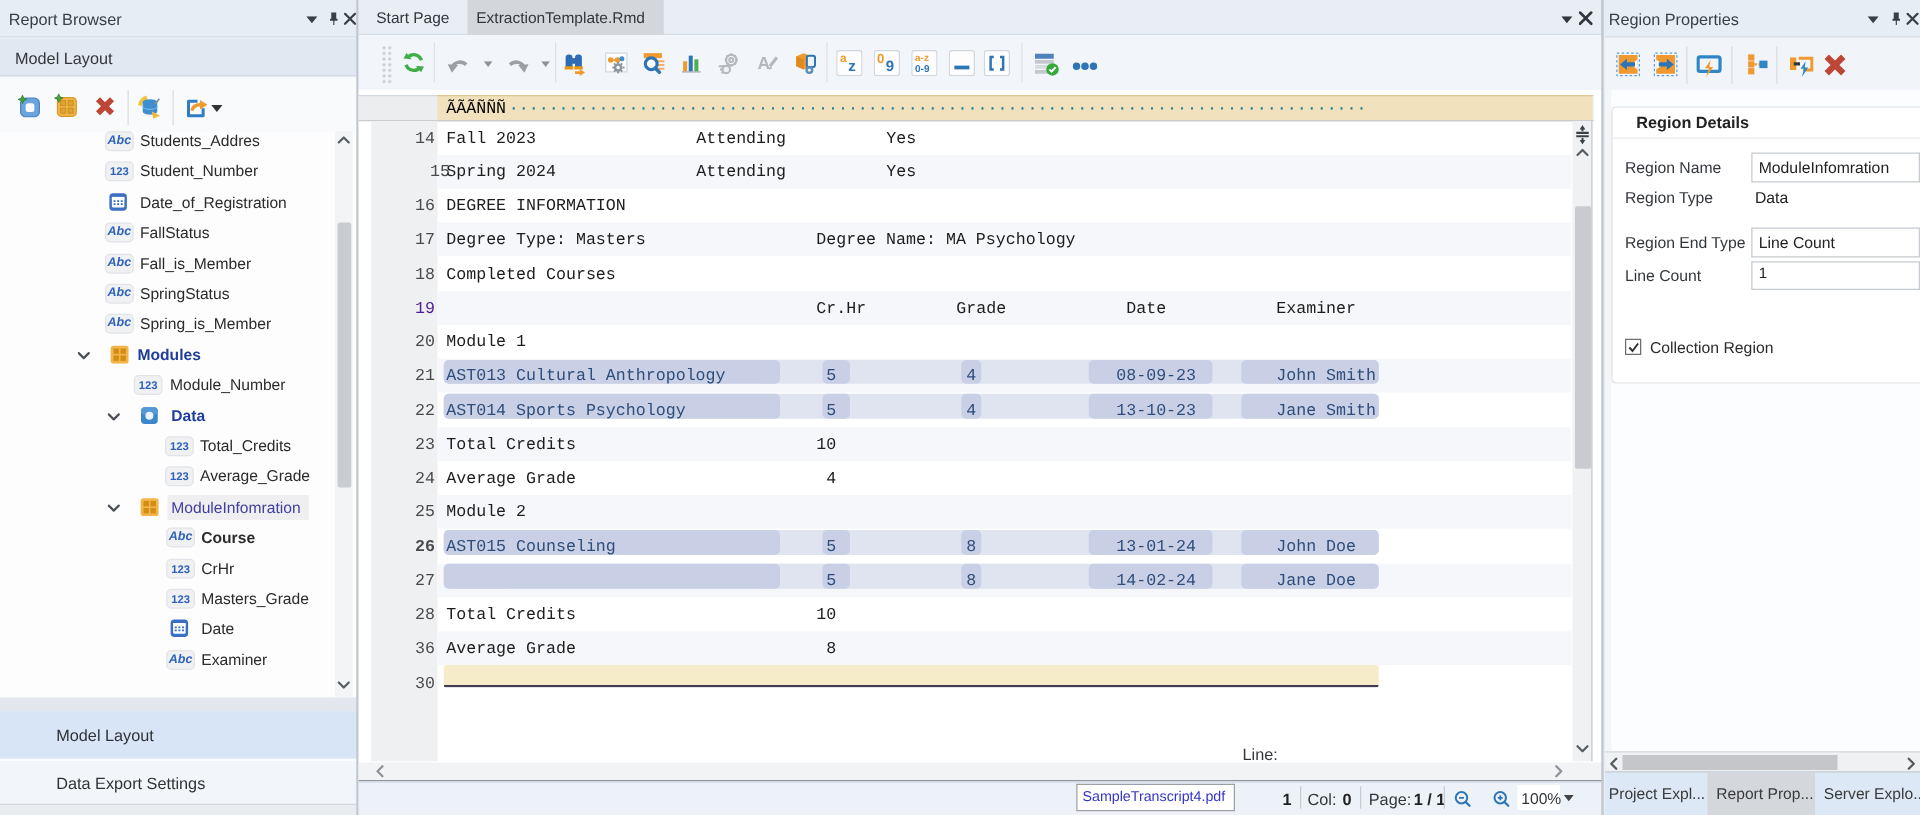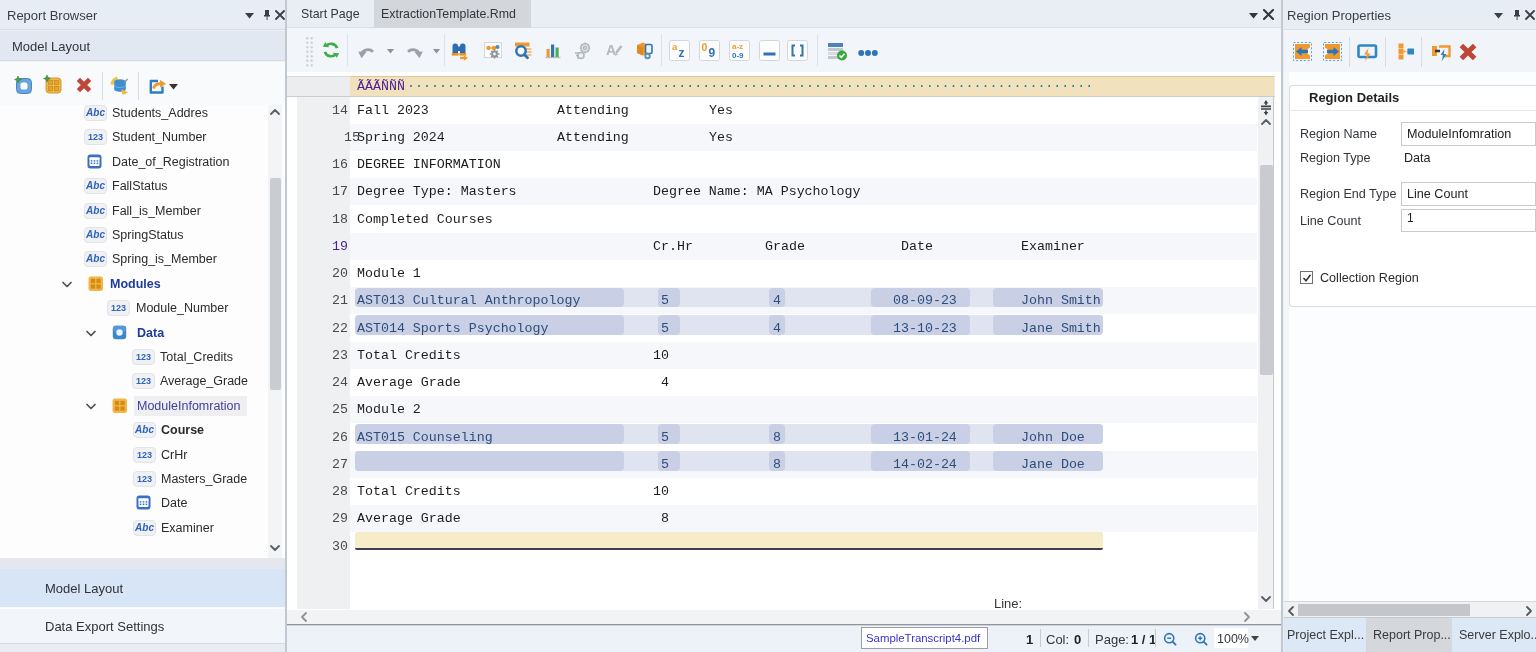--- a/index.html
+++ b/index.html
@@ -294,21 +294,21 @@
       <path d="M12.5 14.5 l1.8 1.8 l3.2-3.6" stroke="#fff" stroke-width="1.6" fill="none"></path>
     </svg>
 <svg style="position:absolute;left:858.0px;top:48.0px" width="20" height="10" viewBox="0 0 20 10">
       <circle cx="3.2" cy="5" r="3" fill="#2e75b6"></circle>
       <circle cx="10" cy="5" r="3" fill="#2e75b6"></circle>
       <circle cx="16.8" cy="5" r="3" fill="#2e75b6"></circle>
     </svg>
 <div style="position:absolute;left:287.0px;top:72.0px;width:996.0px;height:553.0px;background:#fff;"></div>
 <div style="position:absolute;left:287.0px;top:76.0px;width:988.0px;height:21.0px;background:#ecedef;border-top:1px solid #d4d8dd;border-bottom:1px solid #c9cdd2;"></div>
 <div style="position:absolute;left:350.0px;top:76.0px;width:924.0px;height:21.0px;background:#f2e1bd;border-top:1px solid #dcc795;border-bottom:1px solid #c9cdd2;"></div>
-<div class="mt" style="left:357.0px;top:76.50px;height:20px;line-height:20px;font-size:13.3px;color:#4c1d95;font-weight:400;">ÃÃÃÑÑÑ</div>
+<div class="mt" style="left:357.0px;top:76.50px;height:20px;line-height:20px;font-size:13.3px;color:#000000;font-weight:400;">ÃÃÃÑÑÑ</div>
 <div class="mt" style="left:407.0px;top:76.50px;height:20px;line-height:20px;font-size:13.3px;color:#1c7f93;font-weight:400;">······················································································</div>
 <div style="position:absolute;left:297.0px;top:97.0px;width:53.0px;height:512.0px;background:#eff0f2;"></div>
 <div style="position:absolute;left:350.0px;top:123.8px;width:907.0px;height:27.2px;background:#f5f7fa;"></div>
 <div style="position:absolute;left:350.0px;top:178.2px;width:907.0px;height:27.2px;background:#f5f7fa;"></div>
 <div style="position:absolute;left:350.0px;top:232.8px;width:907.0px;height:27.2px;background:#f5f7fa;"></div>
 <div style="position:absolute;left:350.0px;top:287.2px;width:907.0px;height:27.2px;background:#f5f7fa;"></div>
 <div style="position:absolute;left:350.0px;top:341.8px;width:907.0px;height:27.2px;background:#f5f7fa;"></div>
 <div style="position:absolute;left:350.0px;top:396.2px;width:907.0px;height:27.2px;background:#f5f7fa;"></div>
 <div style="position:absolute;left:350.0px;top:450.8px;width:907.0px;height:27.2px;background:#f5f7fa;"></div>
 <div style="position:absolute;left:350.0px;top:505.2px;width:907.0px;height:27.2px;background:#f5f7fa;"></div>
@@ -372,35 +372,35 @@
 <div class="mt" style="left:893.0px;top:314.50px;height:27.25px;line-height:27.25px;font-size:13.3px;color:#2e4d7b;font-weight:400;">13-10-23</div>
 <div class="mt" style="left:1021.0px;top:314.50px;height:27.25px;line-height:27.25px;font-size:13.3px;color:#2e4d7b;font-weight:400;">Jane Smith</div>
 <div class="mt" style="left:0.0px;top:341.75px;height:27.25px;line-height:27.25px;font-size:13.3px;color:#4a4a4a;font-weight:400;width:348px;text-align:right;">23</div>
 <div class="mt" style="left:357.0px;top:341.75px;height:27.25px;line-height:27.25px;font-size:13.3px;color:#1d1d1d;font-weight:400;">Total Credits</div>
 <div class="mt" style="left:653.0px;top:341.75px;height:27.25px;line-height:27.25px;font-size:13.3px;color:#1d1d1d;font-weight:400;">10</div>
 <div class="mt" style="left:0.0px;top:369.00px;height:27.25px;line-height:27.25px;font-size:13.3px;color:#4a4a4a;font-weight:400;width:348px;text-align:right;">24</div>
 <div class="mt" style="left:357.0px;top:369.00px;height:27.25px;line-height:27.25px;font-size:13.3px;color:#1d1d1d;font-weight:400;">Average Grade</div>
 <div class="mt" style="left:661.0px;top:369.00px;height:27.25px;line-height:27.25px;font-size:13.3px;color:#1d1d1d;font-weight:400;">4</div>
 <div class="mt" style="left:0.0px;top:396.25px;height:27.25px;line-height:27.25px;font-size:13.3px;color:#4a4a4a;font-weight:400;width:348px;text-align:right;">25</div>
 <div class="mt" style="left:357.0px;top:396.25px;height:27.25px;line-height:27.25px;font-size:13.3px;color:#1d1d1d;font-weight:400;">Module 2</div>
-<div class="mt" style="left:0.0px;top:423.50px;height:27.25px;line-height:27.25px;font-size:13.3px;color:#4a4a4a;font-weight:400;width:348px;text-align:right;">26</div>
+<div class="mt" style="left:0.0px;top:423.50px;height:27.25px;line-height:27.25px;font-size:13.3px;color:#4a4a4a;font-weight:700;width:348px;text-align:right;">26</div>
 <div class="mt" style="left:357.0px;top:423.50px;height:27.25px;line-height:27.25px;font-size:13.3px;color:#2e4d7b;font-weight:400;">AST015 Counseling</div>
 <div class="mt" style="left:661.0px;top:423.50px;height:27.25px;line-height:27.25px;font-size:13.3px;color:#2e4d7b;font-weight:400;">5</div>
 <div class="mt" style="left:773.0px;top:423.50px;height:27.25px;line-height:27.25px;font-size:13.3px;color:#2e4d7b;font-weight:400;">8</div>
 <div class="mt" style="left:893.0px;top:423.50px;height:27.25px;line-height:27.25px;font-size:13.3px;color:#2e4d7b;font-weight:400;">13-01-24</div>
 <div class="mt" style="left:1021.0px;top:423.50px;height:27.25px;line-height:27.25px;font-size:13.3px;color:#2e4d7b;font-weight:400;">John Doe</div>
 <div class="mt" style="left:0.0px;top:450.75px;height:27.25px;line-height:27.25px;font-size:13.3px;color:#4a4a4a;font-weight:400;width:348px;text-align:right;">27</div>
 <div class="mt" style="left:661.0px;top:450.75px;height:27.25px;line-height:27.25px;font-size:13.3px;color:#2e4d7b;font-weight:400;">5</div>
 <div class="mt" style="left:773.0px;top:450.75px;height:27.25px;line-height:27.25px;font-size:13.3px;color:#2e4d7b;font-weight:400;">8</div>
 <div class="mt" style="left:893.0px;top:450.75px;height:27.25px;line-height:27.25px;font-size:13.3px;color:#2e4d7b;font-weight:400;">14-02-24</div>
 <div class="mt" style="left:1021.0px;top:450.75px;height:27.25px;line-height:27.25px;font-size:13.3px;color:#2e4d7b;font-weight:400;">Jane Doe</div>
 <div class="mt" style="left:0.0px;top:478.00px;height:27.25px;line-height:27.25px;font-size:13.3px;color:#4a4a4a;font-weight:400;width:348px;text-align:right;">28</div>
 <div class="mt" style="left:357.0px;top:478.00px;height:27.25px;line-height:27.25px;font-size:13.3px;color:#1d1d1d;font-weight:400;">Total Credits</div>
 <div class="mt" style="left:653.0px;top:478.00px;height:27.25px;line-height:27.25px;font-size:13.3px;color:#1d1d1d;font-weight:400;">10</div>
-<div class="mt" style="left:0.0px;top:505.25px;height:27.25px;line-height:27.25px;font-size:13.3px;color:#4a4a4a;font-weight:400;width:348px;text-align:right;">29</div>
+<div class="mt" style="left:0.0px;top:505.25px;height:27.25px;line-height:27.25px;font-size:13.3px;color:#4a4a4a;font-weight:400;width:348px;text-align:right;">36</div>
 <div class="mt" style="left:357.0px;top:505.25px;height:27.25px;line-height:27.25px;font-size:13.3px;color:#1d1d1d;font-weight:400;">Average Grade</div>
 <div class="mt" style="left:661.0px;top:505.25px;height:27.25px;line-height:27.25px;font-size:13.3px;color:#1d1d1d;font-weight:400;">8</div>
 <div class="mt" style="left:0.0px;top:532.50px;height:27.25px;line-height:27.25px;font-size:13.3px;color:#4a4a4a;font-weight:400;width:348px;text-align:right;">30</div>
 <div style="position:absolute;left:1258.0px;top:97.0px;width:16.0px;height:512.0px;background:#f0f1f3;border-right:1px solid #c6cad0;"></div>
 <svg style="position:absolute;left:1260.0px;top:100.0px" width="12" height="16" viewBox="0 0 12 16">
       <path d="M6 0 L8.3 3.5 h-4.6 Z" fill="#3c4045"></path>
       <path d="M6 3 v2" stroke="#3c4045" stroke-width="1.6"></path>
       <path d="M1 6.3 h10 M1 9 h10" stroke="#3c4045" stroke-width="1.7"></path>
       <path d="M6 15.4 L8.3 11.9 h-4.6 Z" fill="#3c4045"></path>
       <path d="M6 10.4 v2" stroke="#3c4045" stroke-width="1.6"></path>

